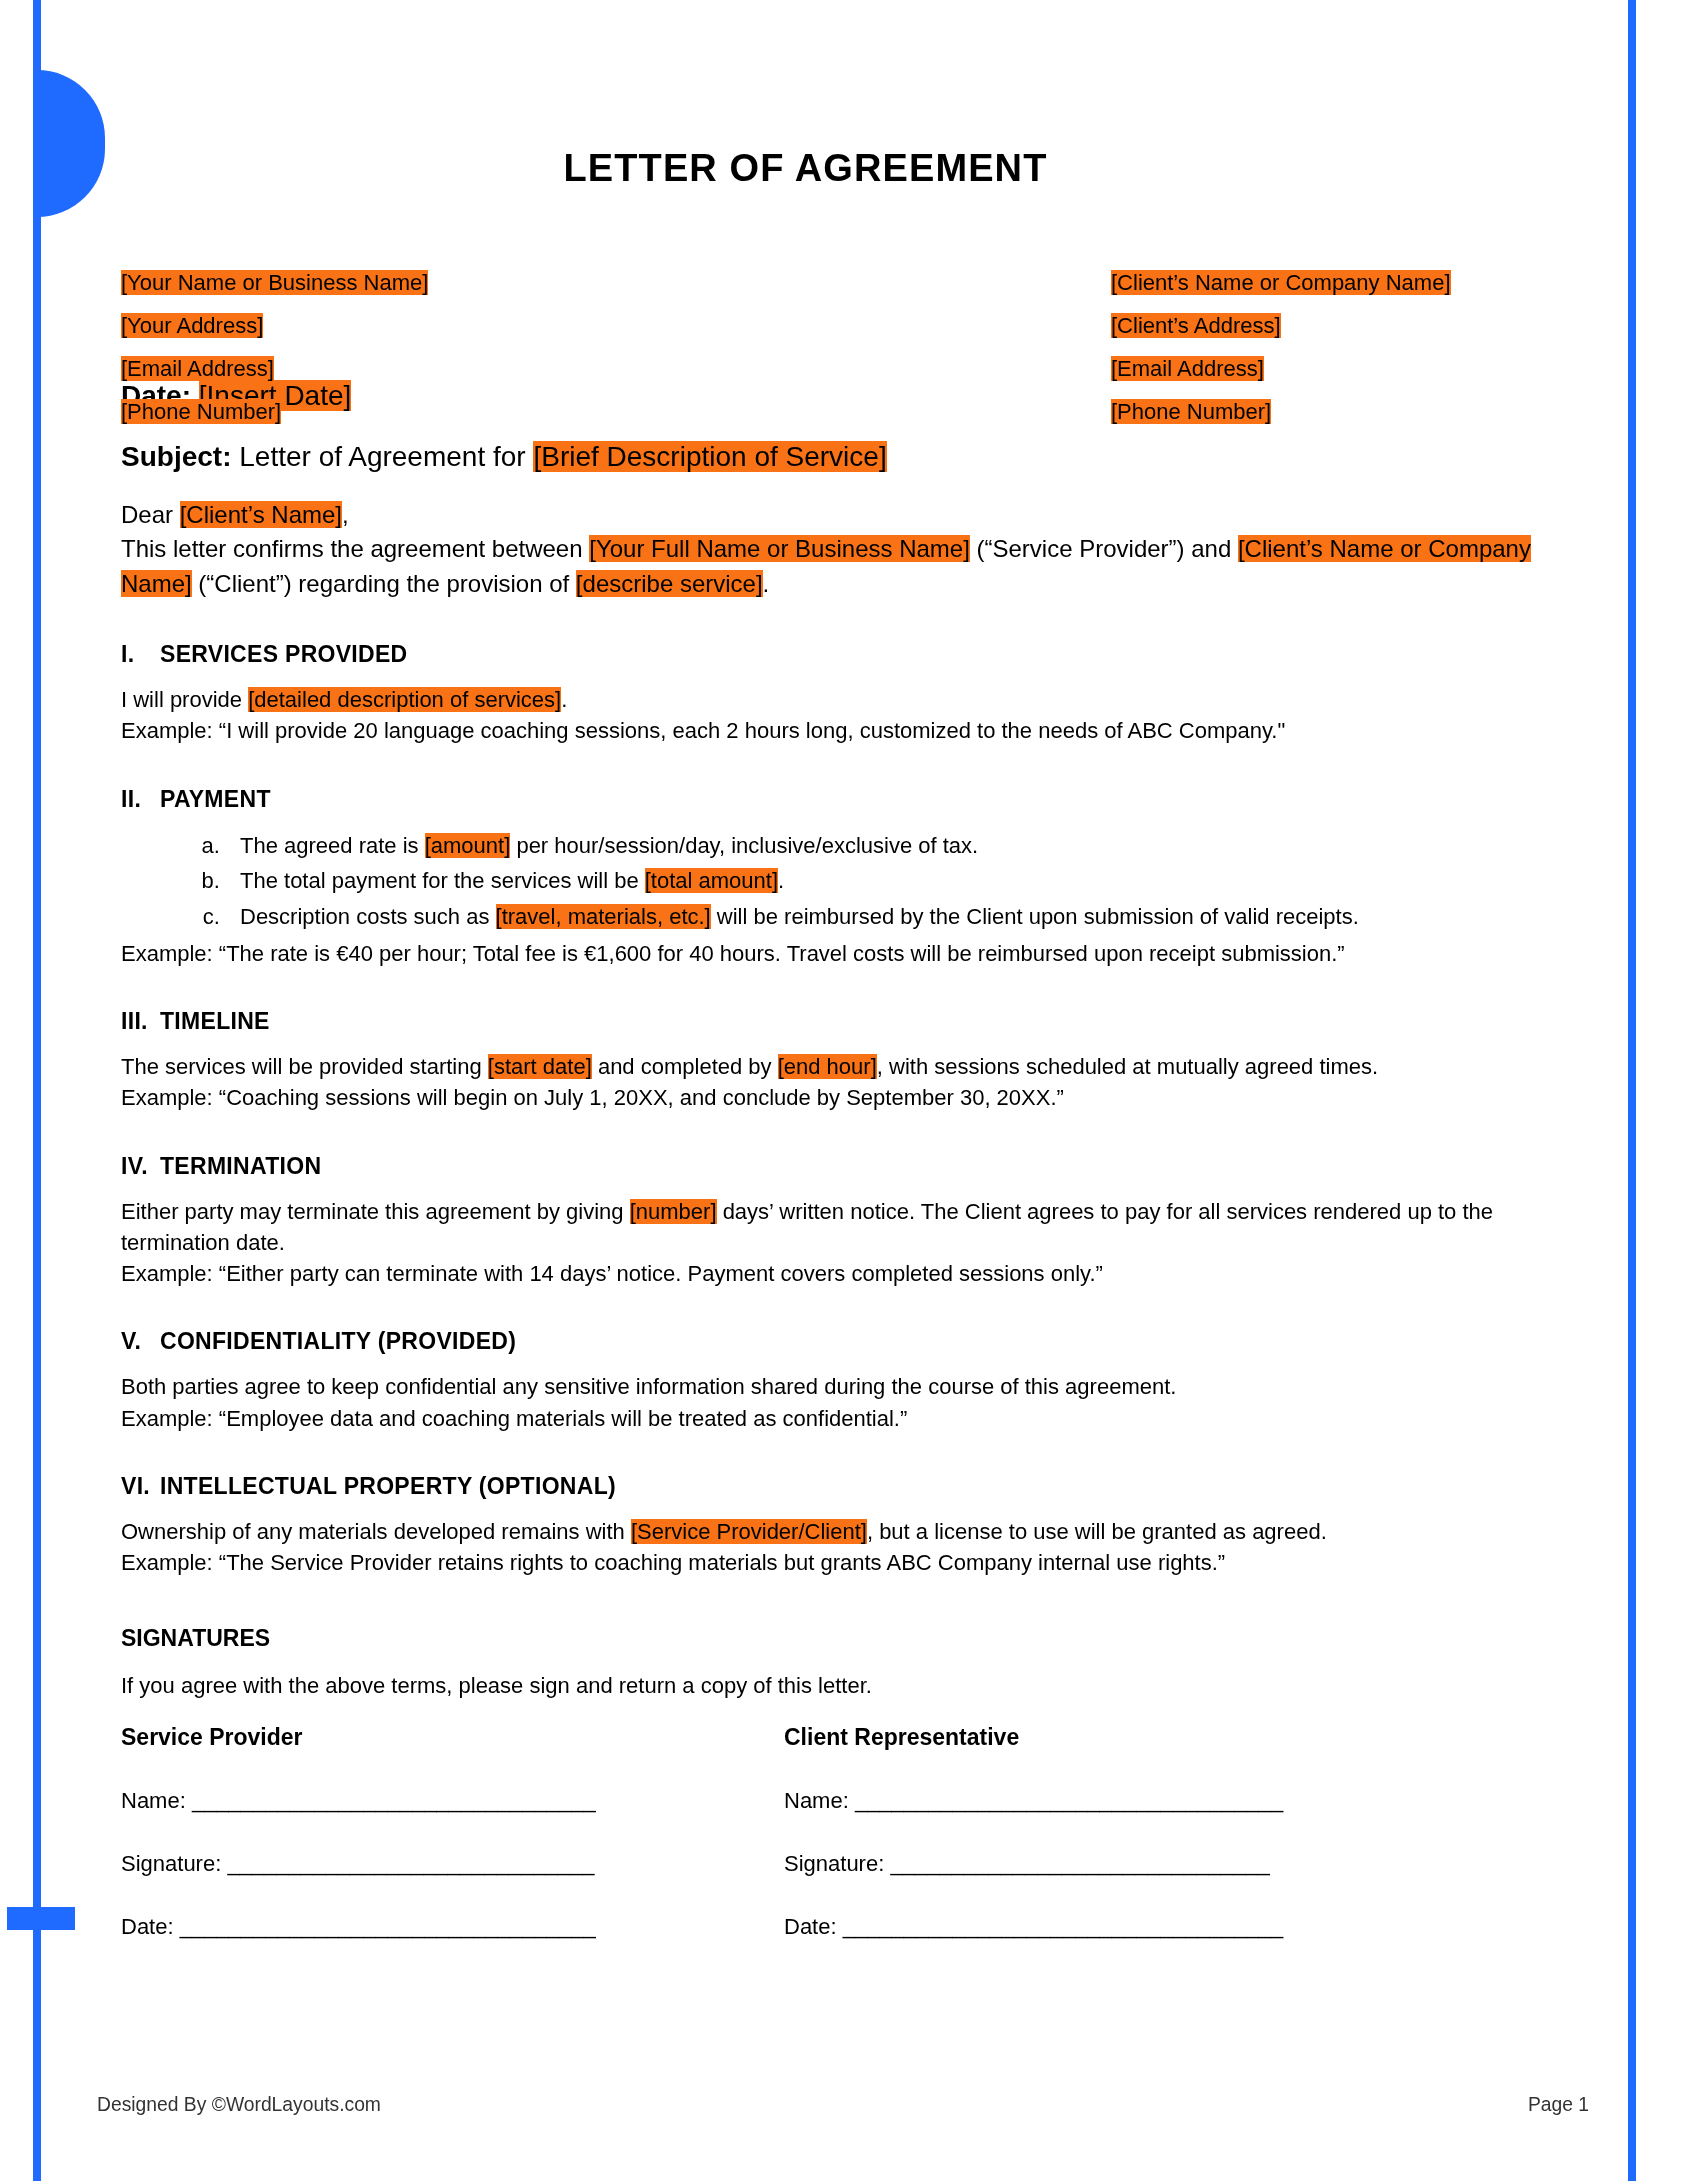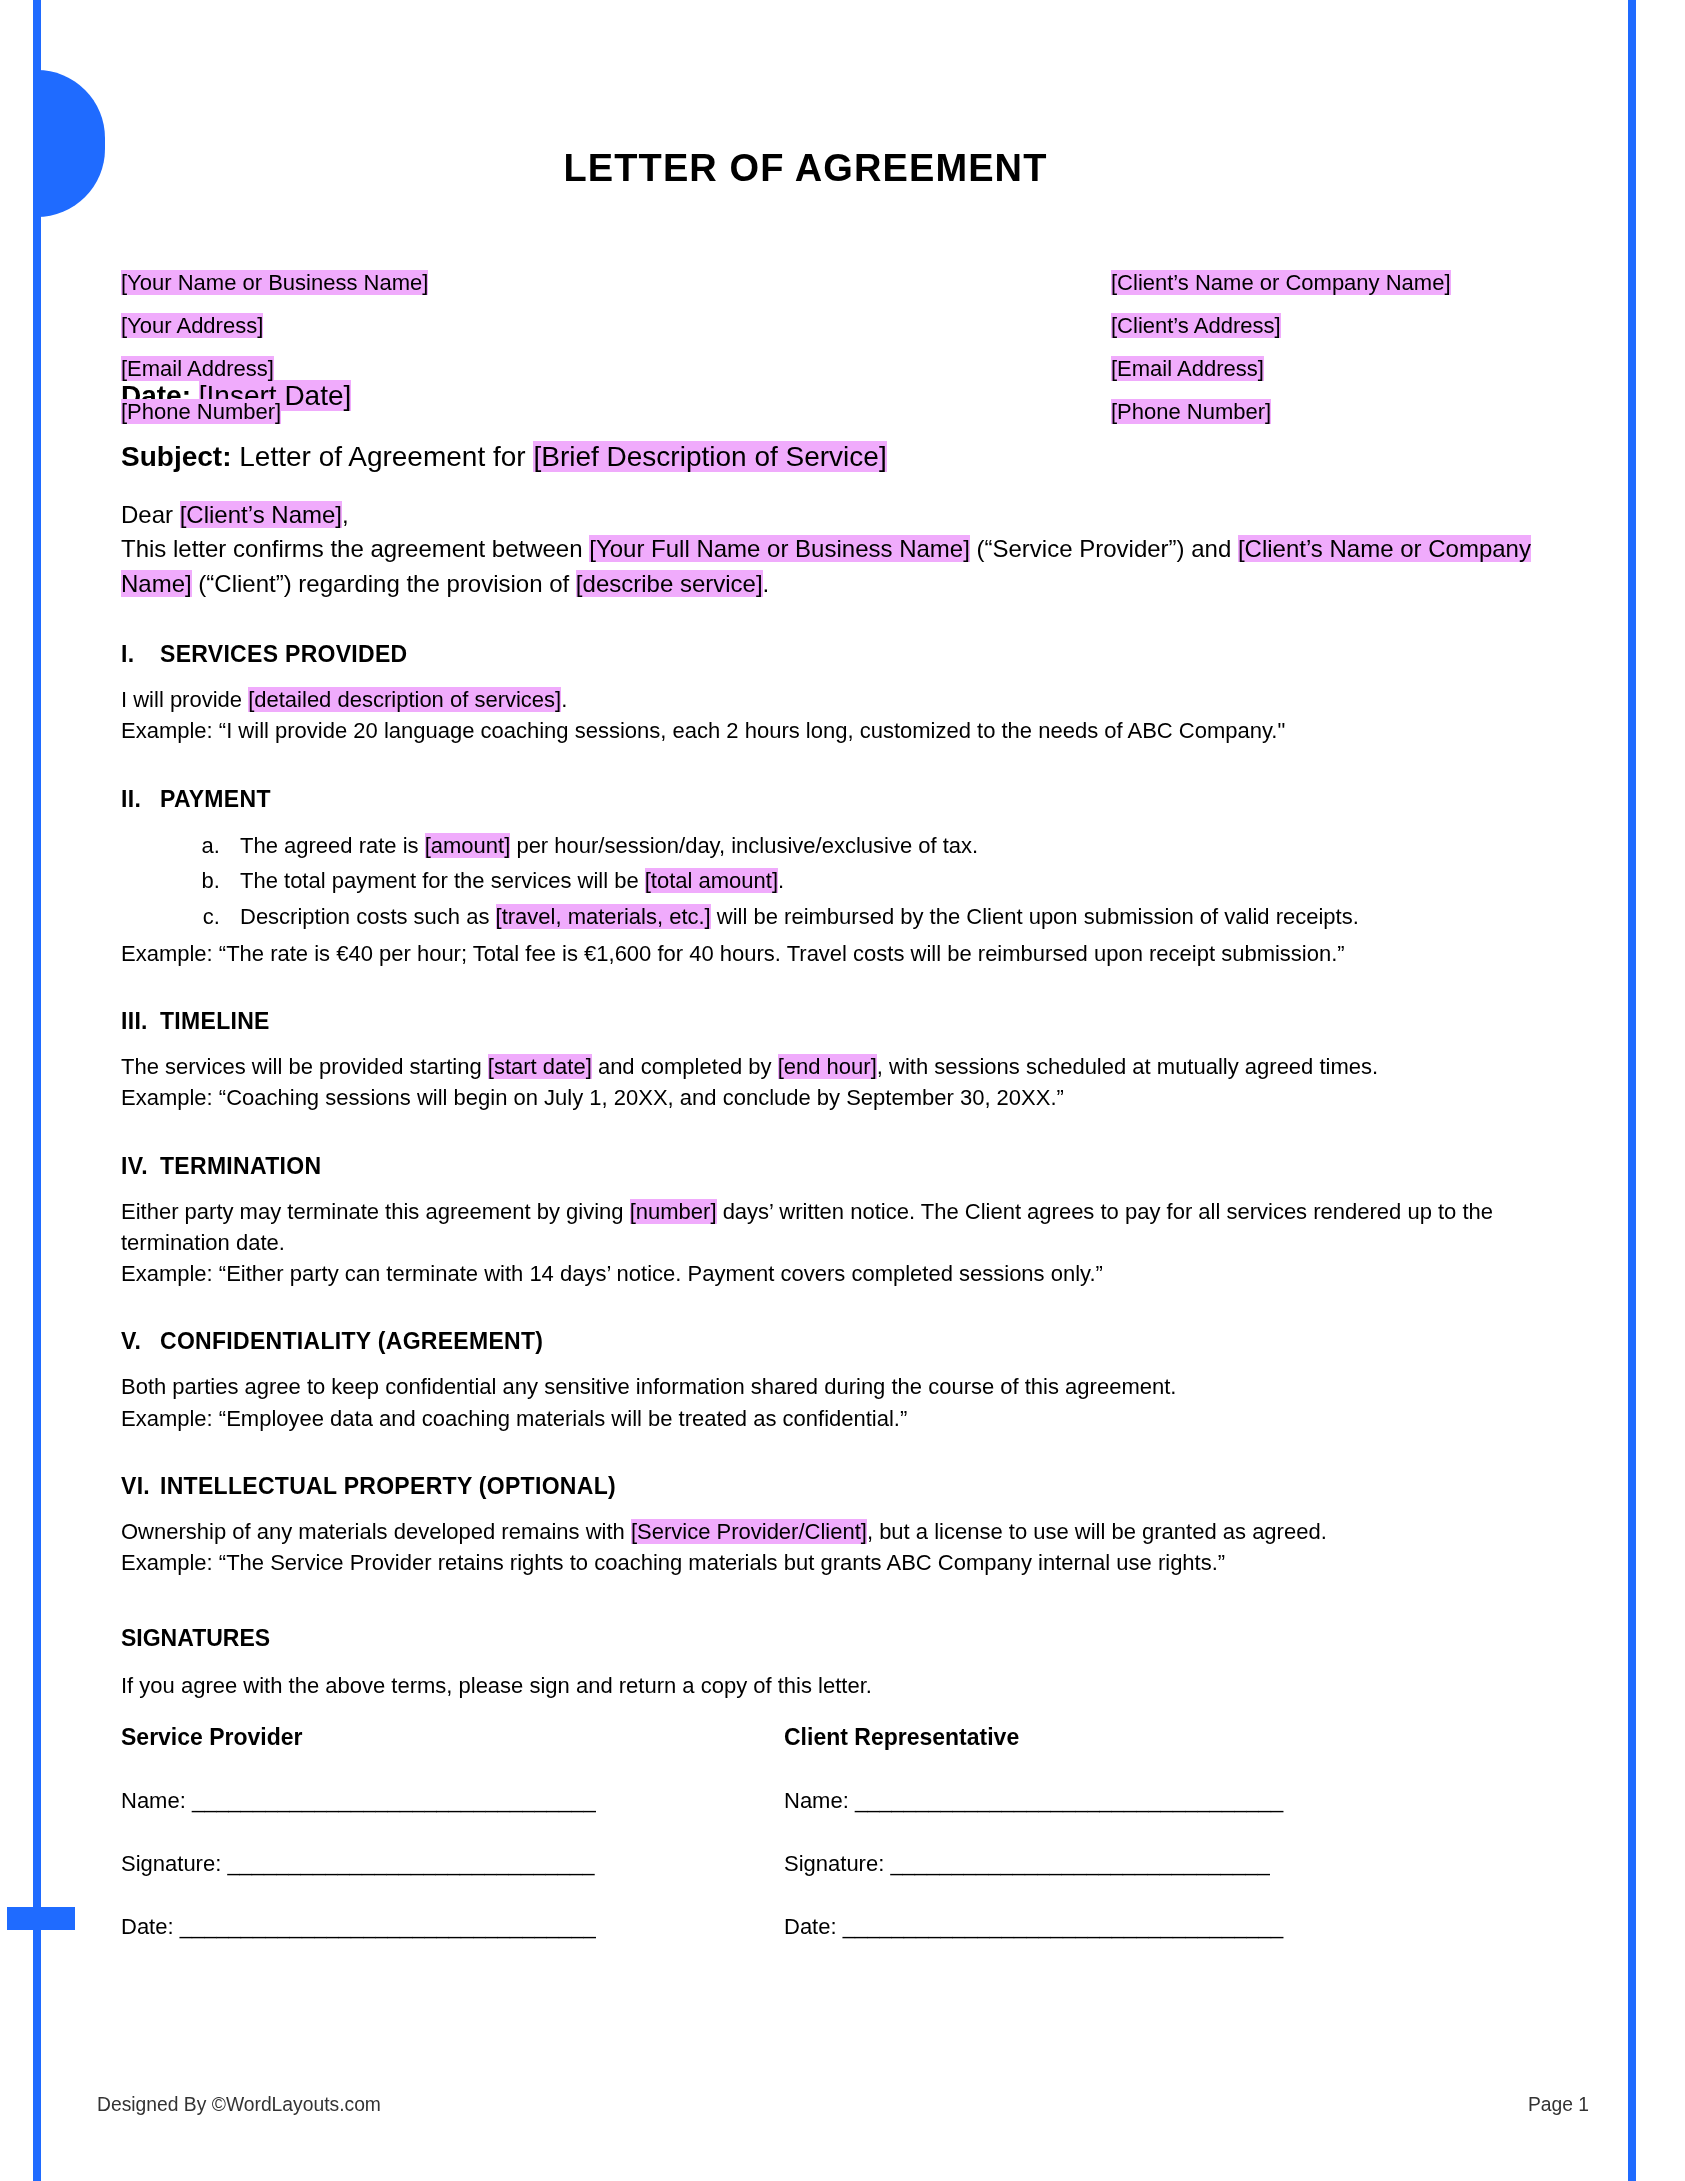--- a/index.html
+++ b/index.html
@@ -71,21 +71,21 @@
     font-size: 38px;
     font-weight: bold;
     letter-spacing: 1.1px;
     text-align: center;
     margin: 0;
     padding-top: 147px;
     padding-right: 88px;
   }
 
   .hl {
-    background: #f0abfc;
+    background: #f97316;
     text-align: right;
   }
 
   
   .addresses {
     position: relative;
     margin-top: 79px;
     font-size: 22px;
     line-height: 1.28;
   }
@@ -262,21 +262,21 @@
 
     <h2 class="sect">
       <span class="num">IV.</span><span>TERMINATION</span>
     </h2>
     <p class="body tight">
       <span>Either party may terminate this agreement by giving </span><span class="hl">[number]</span><span> days’ written notice. The Client agrees to pay for all services rendered up to the termination date.</span>
     </p>
     <p class="body">Example: “Either party can terminate with 14 days’ notice. Payment covers completed sessions only.”</p>
 
     <h2 class="sect">
-      <span class="num">V.</span><span>CONFIDENTIALITY (AGREEMENT)</span>
+      <span class="num">V.</span><span>CONFIDENTIALITY (PROVIDED)</span>
     </h2>
     <p class="body tight">Both parties agree to keep confidential any sensitive information shared during the course of this agreement.</p>
     <p class="body">Example: “Employee data and coaching materials will be treated as confidential.”</p>
 
     <h2 class="sect">
       <span class="num">VI.</span><span>INTELLECTUAL PROPERTY (OPTIONAL)</span>
     </h2>
     <p class="body tight">
       <span>Ownership of any materials developed remains with </span><span class="hl">[Service Provider/Client]</span><span>, but a license to use will be granted as agreed.</span>
     </p>

